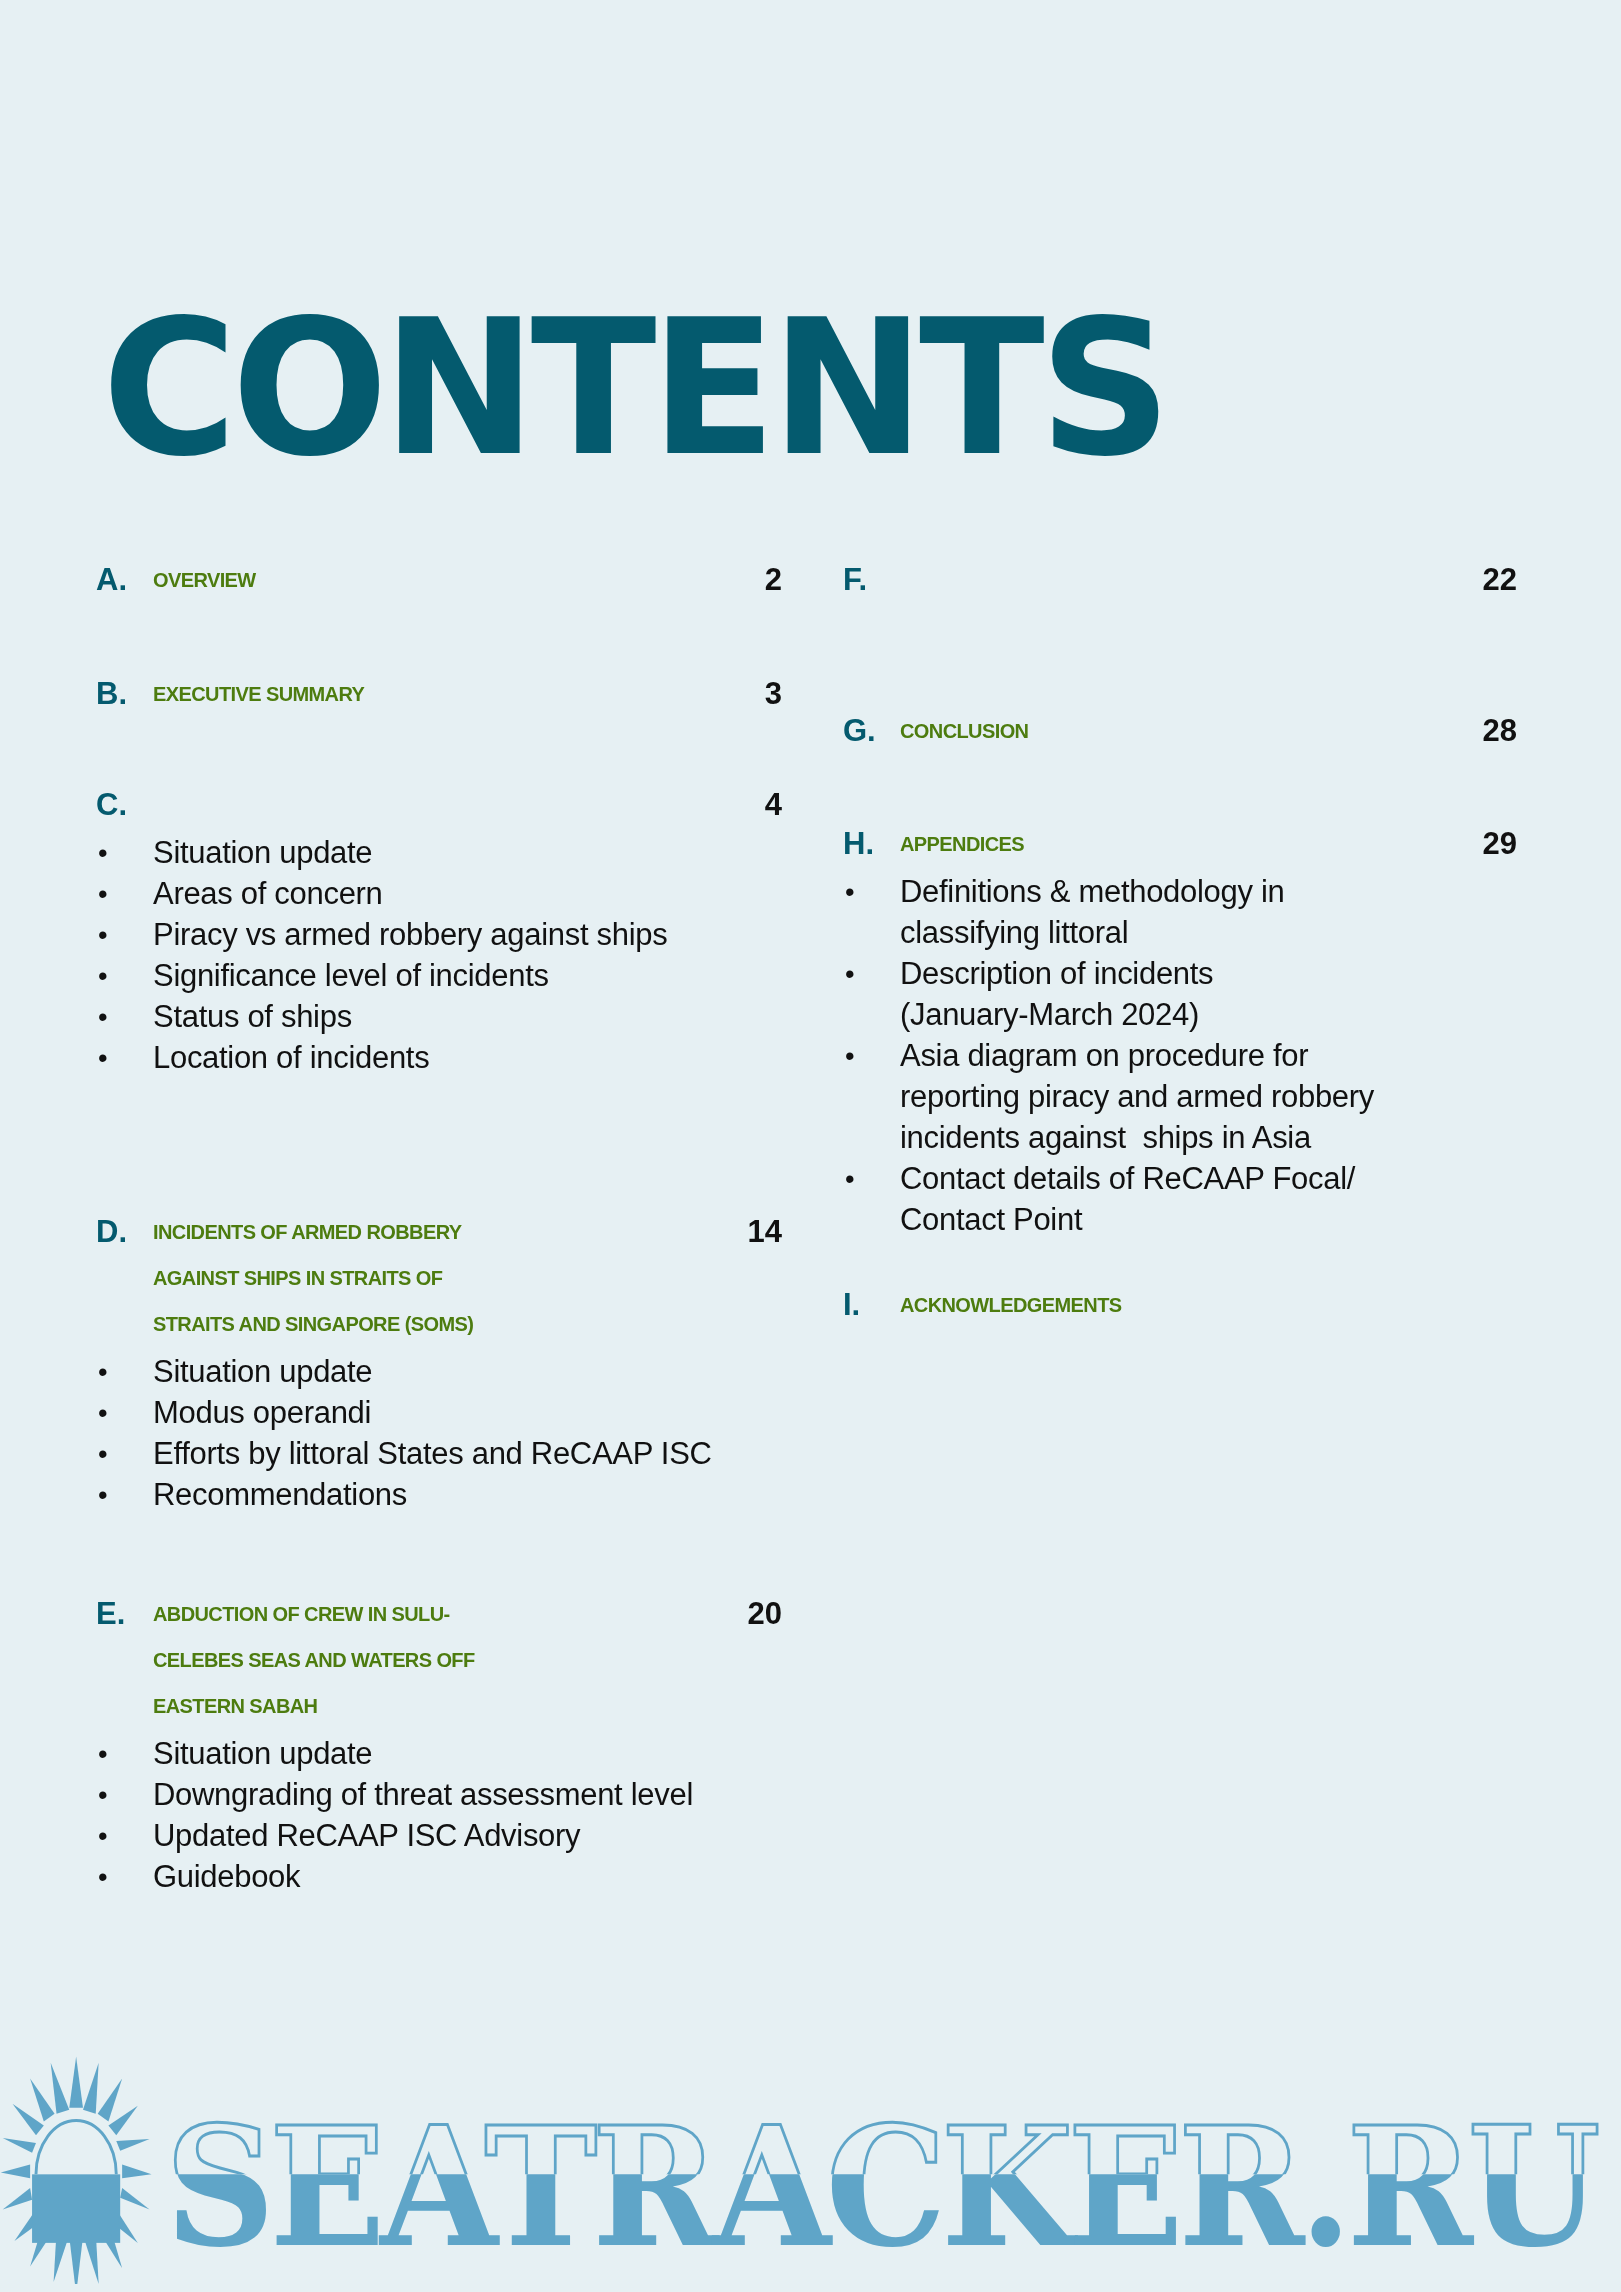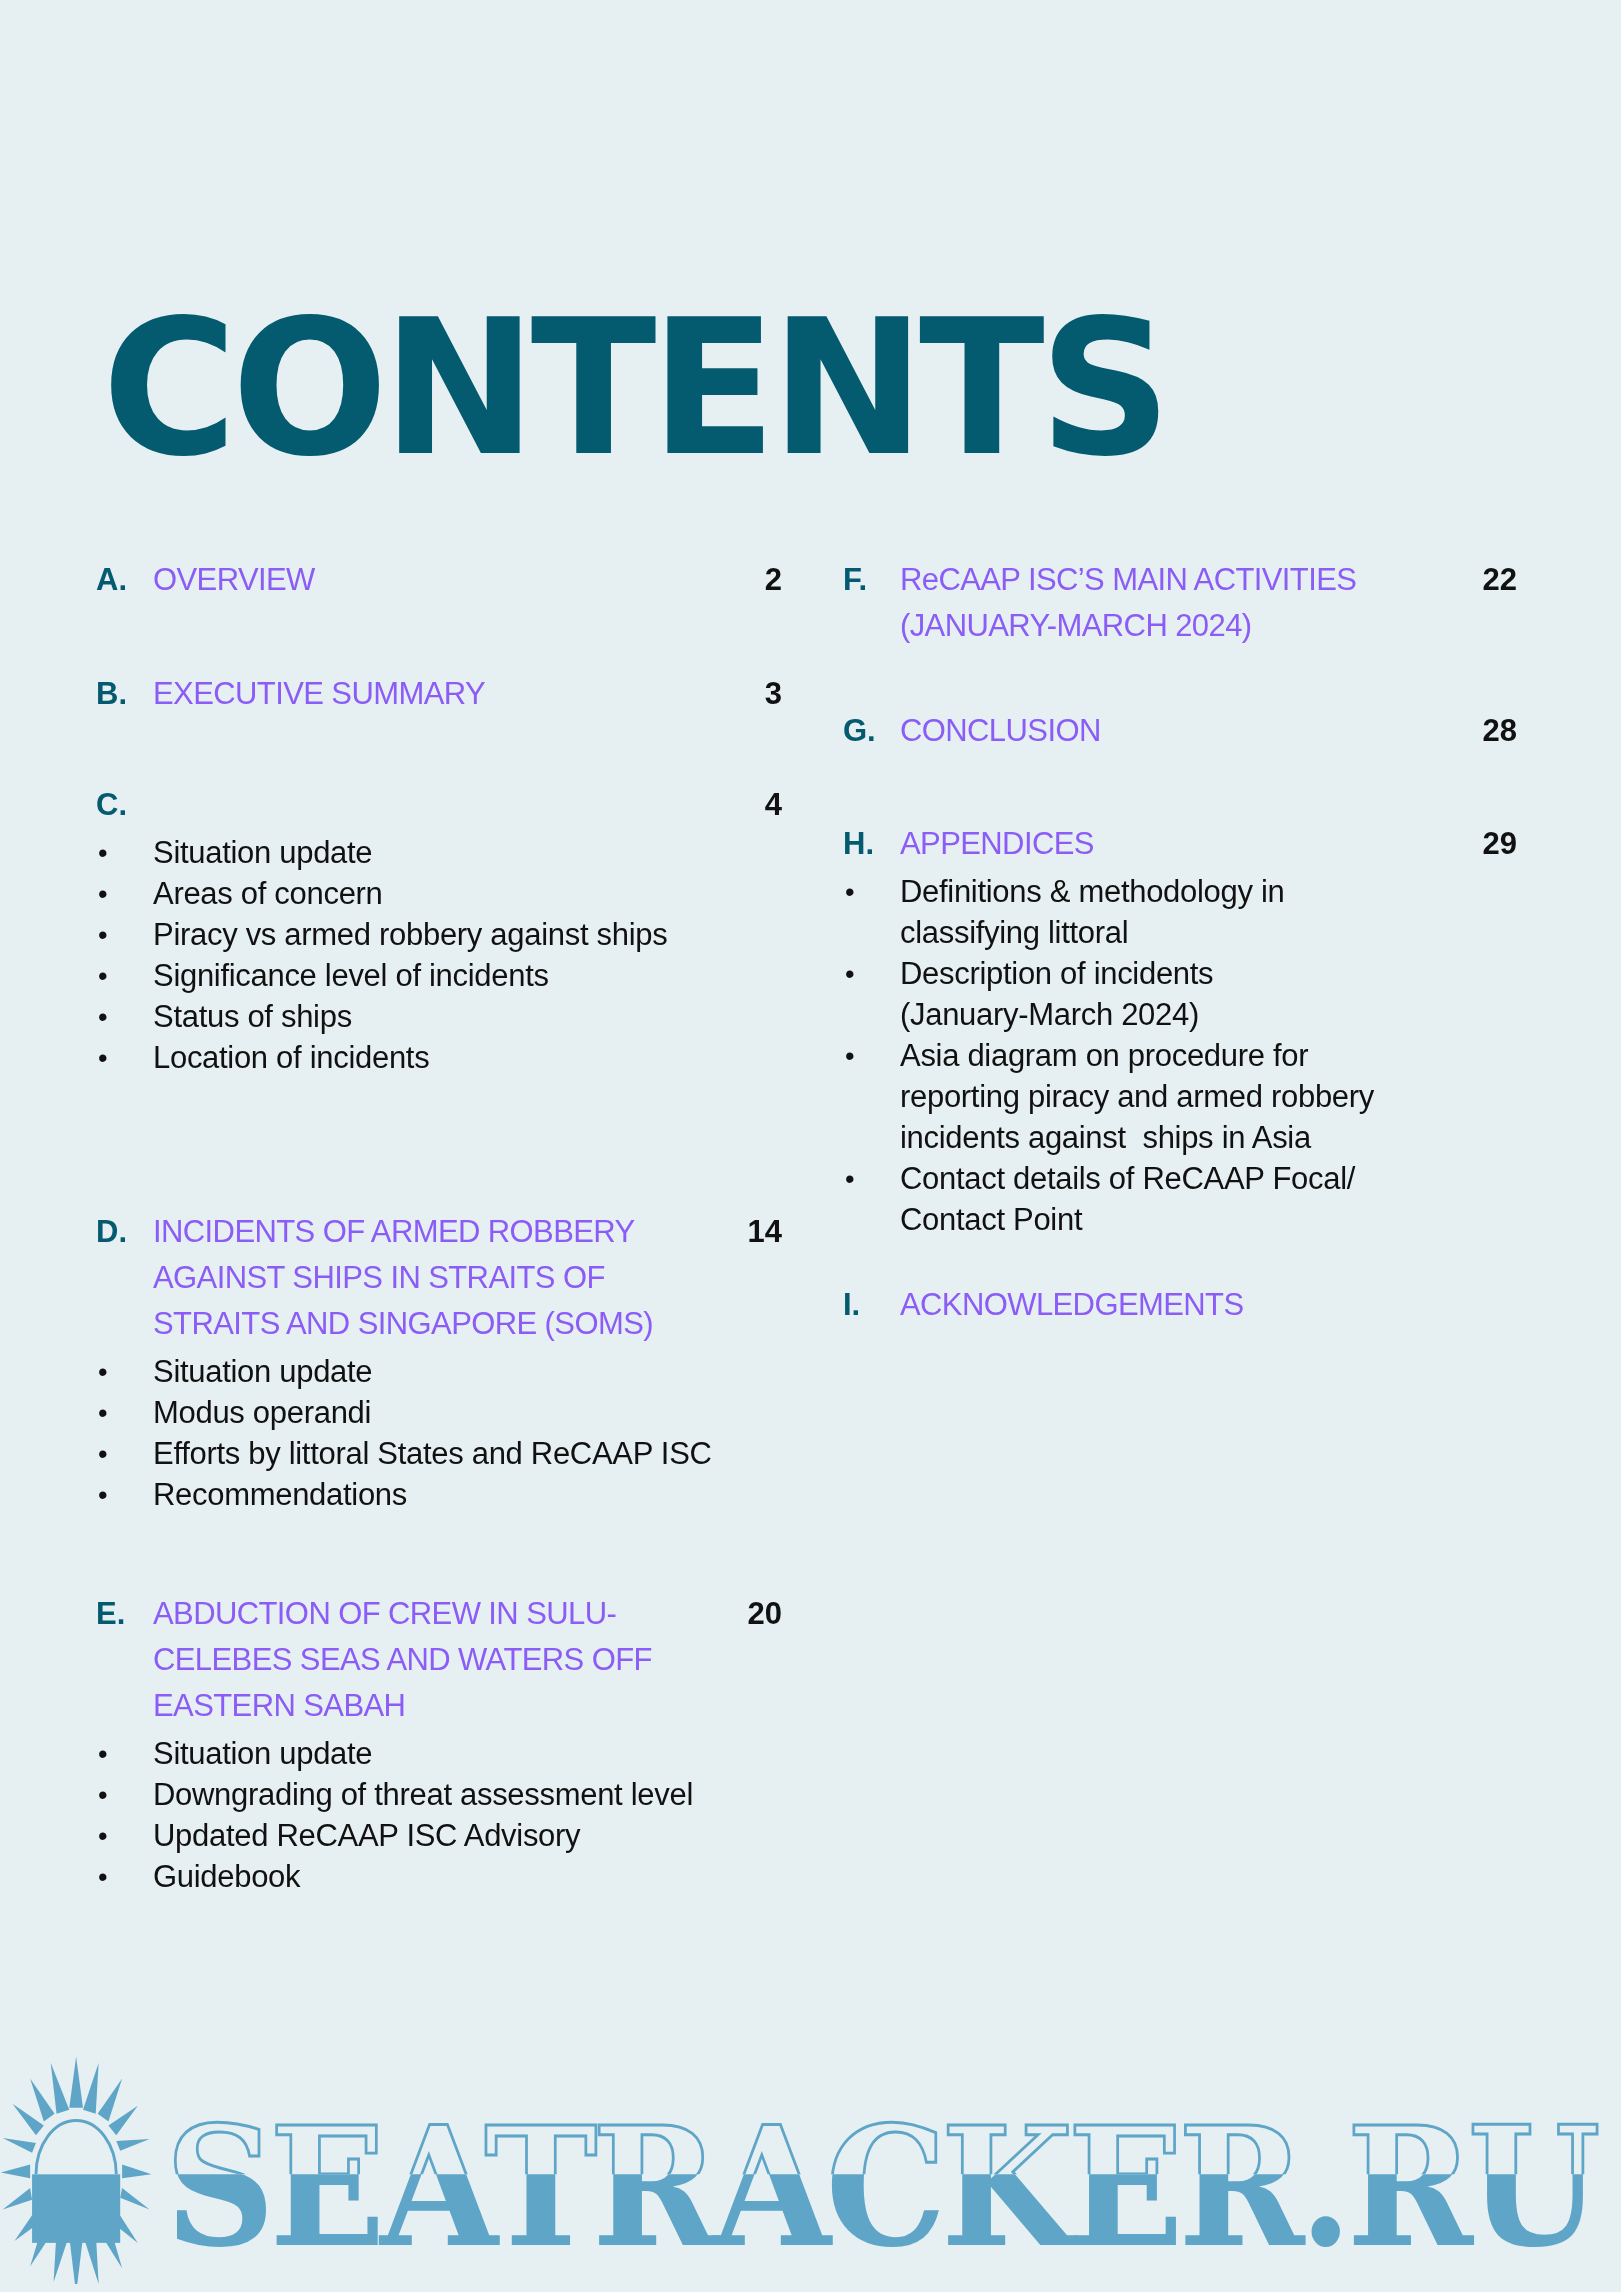--- a/index.html
+++ b/index.html
@@ -36,24 +36,24 @@
     .sec-letter {
       width: 57px;
       flex: 0 0 57px;
       font-weight: bold;
       font-size: 31px;
       line-height: 46px;
       color: #045a6e;
     }
     .sec-title {
       flex: 0 0 auto;
-      font-weight: normal;
-      font-size: 31px;
+      font-weight: bold;
+      font-size: 20px;
       line-height: 46px;
-      color: #8b5cf6;
+      color: #4d7c0f;
       letter-spacing: -0.6px;
     }
     .sec-page {
       position: absolute;
       right: 0; top: 0;
       font-weight: bold;
       font-size: 31px;
       line-height: 46px;
       color: #111;
     }
@@ -153,24 +153,20 @@
       <li><span class="dot">•</span><span>Guidebook</span></li>
     </ul>
   </div>
 </div>
 
 <div class="col col-right" style="width:674px;">
 
   <div class="section" style="height:151px;">
     <div class="sec-head">
       <span class="sec-letter">F.</span>
-      <span class="sec-title">
-        <span>ReCAAP ISC’S MAIN ACTIVITIES</span><br>
-        <span>(JANUARY-MARCH 2024)</span>
-      </span>
       <span class="sec-page">22</span>
     </div>
   </div>
 
   <div class="section" style="height:113px;">
     <div class="sec-head">
       <span class="sec-letter">G.</span>
       <span class="sec-title">
         <span>CONCLUSION</span>
       </span>

